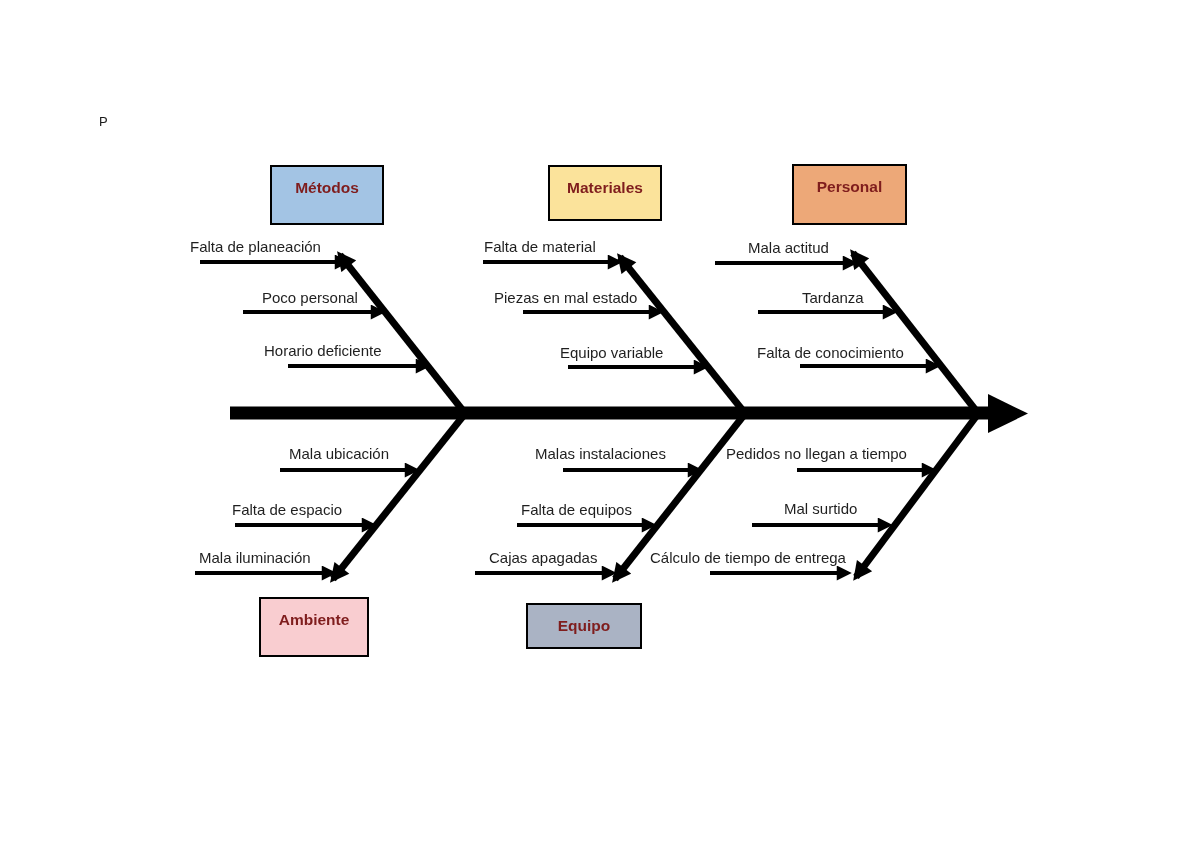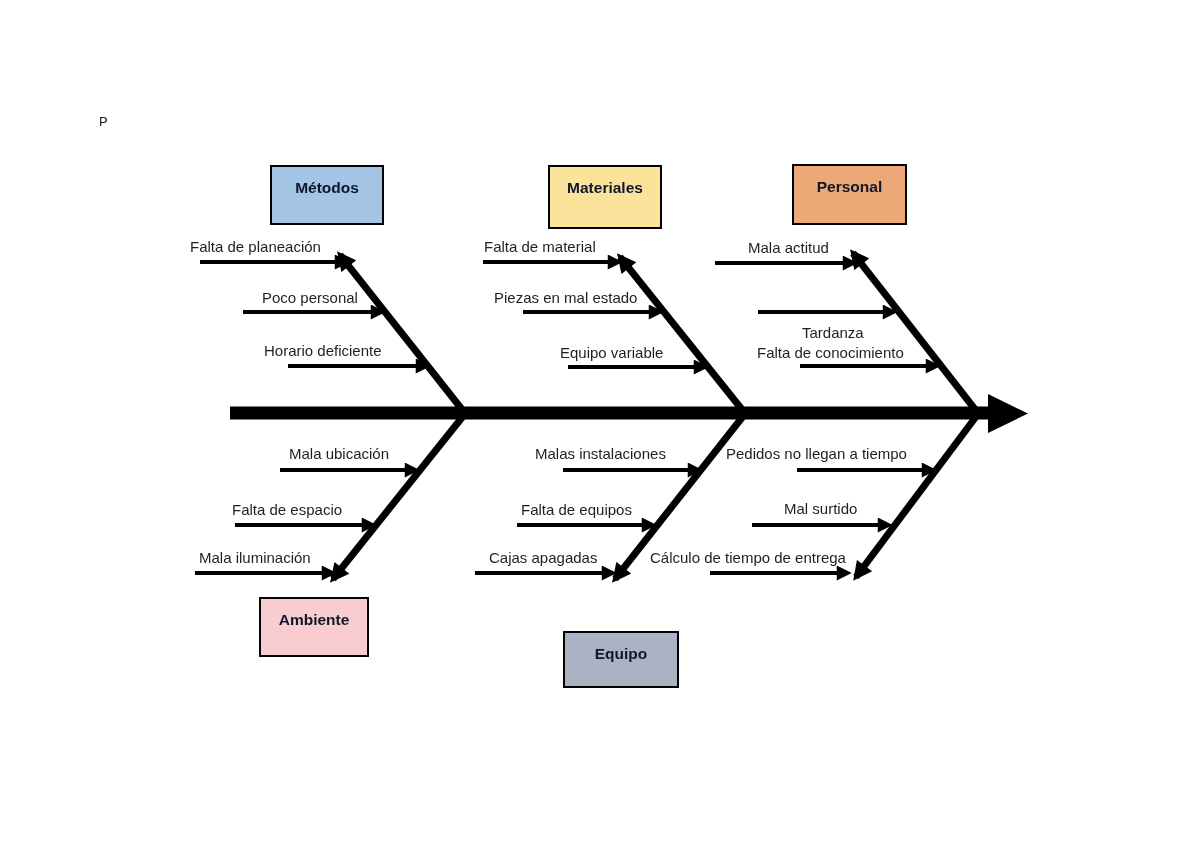--- a/index.html
+++ b/index.html
@@ -22,43 +22,43 @@
     left: 99px; top: 114px;
     font-size: 13px;
     color: #1a1a1a;
   }
   .category-box {
     position: absolute;
     border: 2px solid #000000;
     text-align: center;
     font-weight: bold;
     font-size: 15.5px;
-    color: #0f172a;
+    color: #7f1d1d;
     padding-top: 12px;
   }
   .cause-label {
     position: absolute;
     font-size: 15px;
     color: #1f1f1f;
     white-space: nowrap;
   }
   .effect-text {
     position: absolute;
     left: 1042px; top: 341px;
     width: 136px;
     font-size: 15px;
     line-height: 22px;
     color: #1f1f1f;
   }
   
   .box-metodos    { left: 270px; top: 165px; width: 114px; height: 60px; }
-  .box-materiales { left: 548px; top: 165px; width: 114px; height: 64px; }
+  .box-materiales { left: 548px; top: 165px; width: 114px; height: 56px; }
   .box-personal   { left: 792px; top: 164px; width: 115px; height: 61px; }
   .box-ambiente   { left: 259px; top: 597px; width: 110px; height: 60px; }
-  .box-equipo     { left: 563px; top: 603px; width: 116px; height: 57px; margin-top: 28px; }
+  .box-equipo     { left: 526px; top: 603px; width: 116px; height: 46px; }
   .box-medicion   { left: 787px; top: 600px; width: 120px; height: 62px; }
 </style>
 </head>
 <body>
 
 <div id="page">
 
   <svg id="fishbone-svg" viewBox="0 0 1200 849" xmlns="http://www.w3.org/2000/svg">
     <defs>
       <marker id="ah-small" markerUnits="userSpaceOnUse" viewBox="0 0 10 10" markerWidth="17" markerHeight="15" refX="7.5" refY="5" orient="auto">
@@ -114,21 +114,21 @@
 
   <div class="cause-label" style="left:190px; top:238px;">Falta de planeación</div>
   <div class="cause-label" style="left:262px; top:289px;">Poco personal</div>
   <div class="cause-label" style="left:264px; top:342px;">Horario deficiente</div>
 
   <div class="cause-label" style="left:484px; top:238px;">Falta de material</div>
   <div class="cause-label" style="left:494px; top:289px;">Piezas en mal estado</div>
   <div class="cause-label" style="left:560px; top:344px;">Equipo variable</div>
 
   <div class="cause-label" style="left:748px; top:239px;">Mala actitud</div>
-  <div class="cause-label" style="left:802px; top:289px;margin-top:35px;">Tardanza</div>
+  <div class="cause-label" style="left:802px; top:289px;">Tardanza</div>
   <div class="cause-label" style="left:757px; top:344px;">Falta de conocimiento</div>
 
   <div class="cause-label" style="left:289px; top:445px;">Mala ubicación</div>
   <div class="cause-label" style="left:232px; top:501px;">Falta de espacio</div>
   <div class="cause-label" style="left:199px; top:549px;">Mala iluminación</div>
 
   <div class="cause-label" style="left:535px; top:445px;">Malas instalaciones</div>
   <div class="cause-label" style="left:521px; top:501px;">Falta de equipos</div>
   <div class="cause-label" style="left:489px; top:549px;">Cajas apagadas</div>
 

